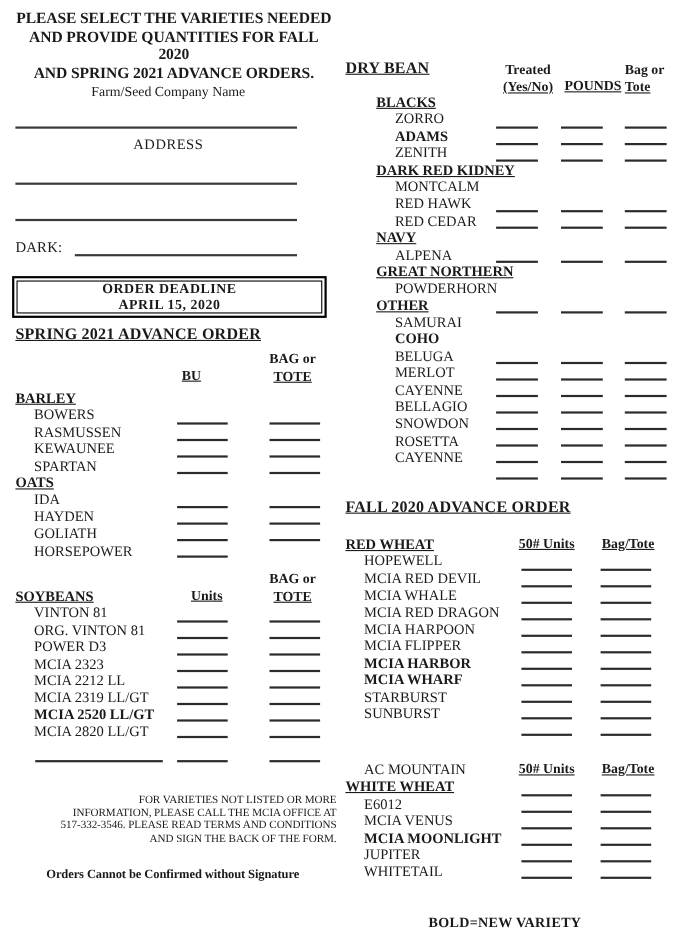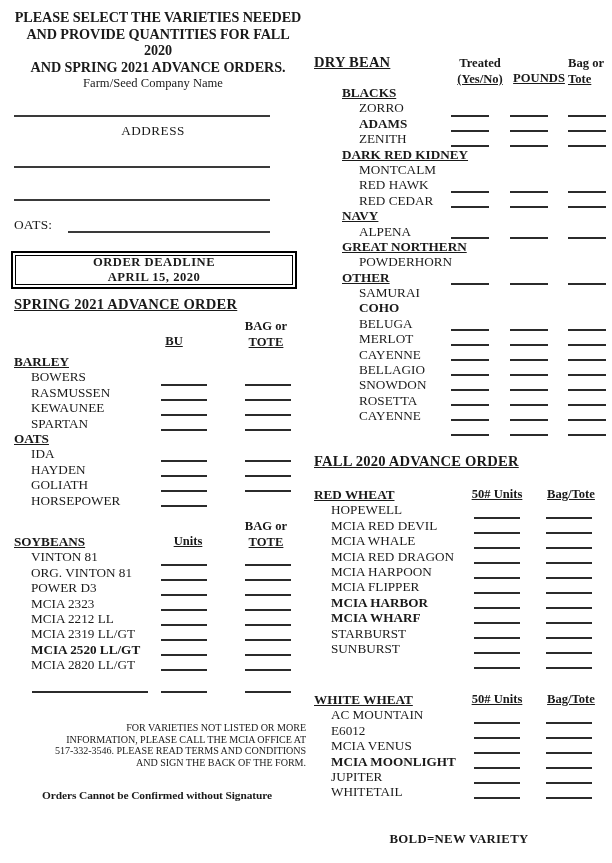--- a/index.html
+++ b/index.html
@@ -206,21 +206,21 @@
       <div>AND SPRING 2021 ADVANCE ORDERS.</div>
     </div>
 
     <div class="farmname">Farm/Seed Company Name</div>
 
     <div class="rule" style="left:14px; top:115px; width:256px;"></div>
     <div class="addr-label">ADDRESS</div>
     <div class="rule" style="left:14px; top:166px; width:256px;"></div>
     <div class="rule" style="left:14px; top:199px; width:256px;"></div>
 
-    <div class="phone-label">OATS:</div>
+    <div class="phone-label">DARK:</div>
     <div class="rule" style="left:68px; top:231px; width:202px;"></div>
 
     <div class="deadline-box">
       <div class="deadline-inner">
         <div>ORDER DEADLINE</div>
         <div>APRIL 15, 2020</div>
       </div>
     </div>
 
     <div class="section-title" style="left:14px; top:296px;">SPRING 2021 ADVANCE ORDER</div>
@@ -460,22 +460,22 @@
     </div>
 
     <div class="colhead" style="left:158px; top:692px; width:66px;">
       <u>50# Units</u>
     </div>
     <div class="colhead" style="left:232px; top:692px; width:66px;">
       <u>Bag/Tote</u>
     </div>
 
     <div class="vlist" style="left:8px; top:692px;">
+      <div class="vrow indent"><span class="nm">AC MOUNTAIN</span></div>
       <div class="vrow group"><span class="nm">WHITE WHEAT</span></div>
-      <div class="vrow indent"><span class="nm">AC MOUNTAIN</span></div>
       <div class="vrow indent"><span class="nm">E6012</span></div>
       <div class="vrow indent"><span class="nm">MCIA VENUS</span></div>
       <div class="vrow indent bold"><span class="nm">MCIA MOONLIGHT</span></div>
       <div class="vrow indent"><span class="nm">JUPITER</span></div>
       <div class="vrow indent"><span class="nm">WHITETAIL</span></div>
     </div>
 
     <div class="blanks">
       <div class="bl" style="left:168px; top:722px; width:46px;"></div>
       <div class="bl" style="left:168px; top:737px; width:46px;"></div>

